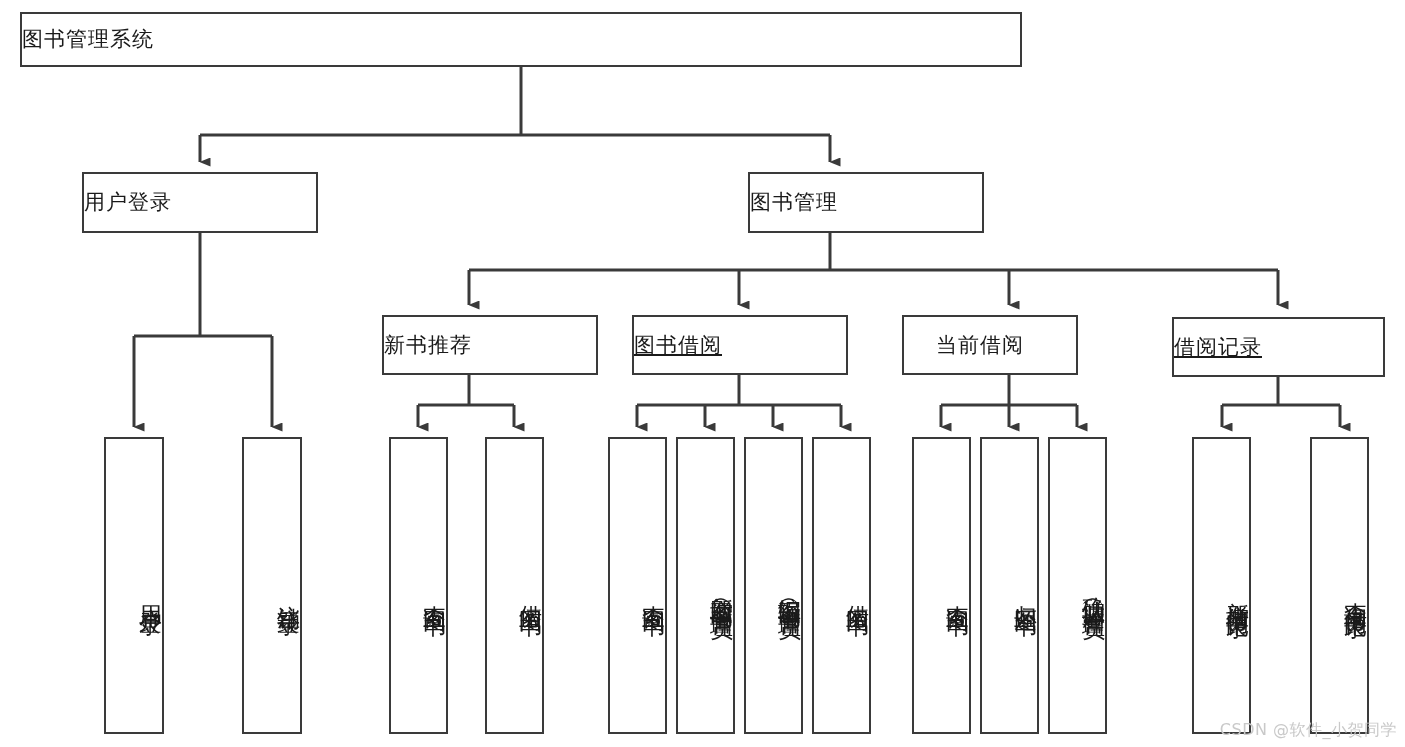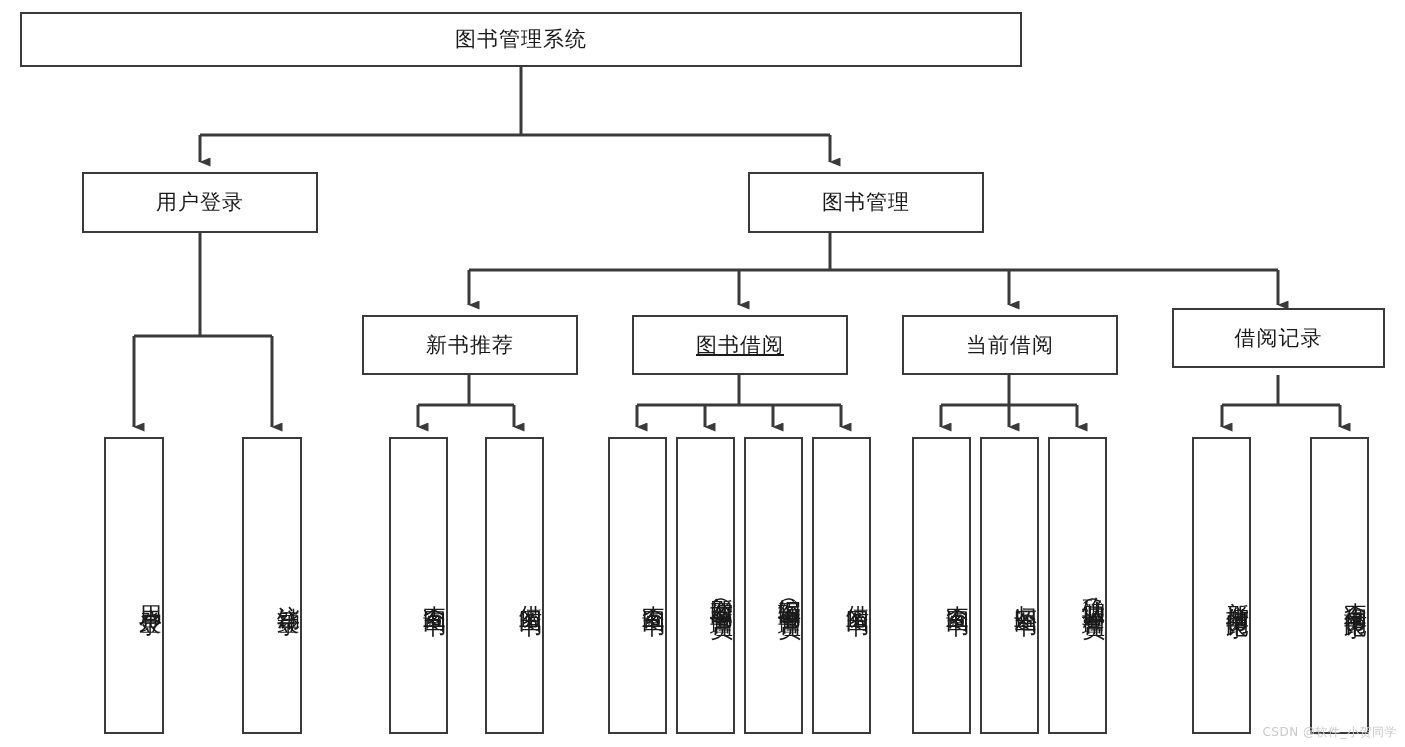--- a/index.html
+++ b/index.html
@@ -25,21 +25,21 @@
     width: 1405px;
     height: 747px;
   }
   .node {
     position: absolute;
     box-sizing: border-box;
     background: #ffffff;
     border: 2px solid #3a3a3a;
     display: flex;
     align-items: center;
-    justify-content: center;
+    justify-content: flex-start;
     color: #1a1a1a;
     letter-spacing: 1px;
   }
   .node-label {
     display: block;
     text-align: center;
     line-height: 1.18;
   }
   .node.horiz .node-label {
     font-size: 21px;
@@ -55,21 +55,21 @@
     writing-mode: vertical-rl;
     text-orientation: upright;
     font-size: 23px;
     letter-spacing: 3px;
     line-height: 1;
   }
   #watermark {
     position: absolute;
     right: 8px;
     bottom: 6px;
-    font-size: 12px;
+    font-size: 16px;
     color: #c9c9c9;
     letter-spacing: 0.5px;
     white-space: nowrap;
     pointer-events: none;
   }
 </style>
 </head>
 <body>
 
 <div id="diagram-root">
@@ -132,30 +132,30 @@
     <span class="node-label">图书管理系统</span>
   </div>
 
   <div class="node horiz" style="left:82px; top:172px; width:236px; height:61px;">
     <span class="node-label">用户登录</span>
   </div>
   <div class="node horiz" style="left:712px; top:172px; width:236px; height:61px;margin-left:36px;">
     <span class="node-label">图书管理</span>
   </div>
 
-  <div class="node horiz" style="left:362px; top:315px; width:216px; height:60px;">
+  <div class="node horiz" style="left:382px; top:315px; width:216px; height:60px;">
     <span class="node-label">新书推荐</span>
   </div>
   <div class="node horiz" style="left:632px; top:315px; width:216px; height:60px;text-decoration:underline;">
     <span class="node-label">图书借阅</span>
   </div>
-  <div class="node horiz" style="left:902px; top:315px; width:216px; height:60px;">
+  <div class="node horiz" style="left:902px; top:315px; width:176px; height:60px;padding-left:32px;">
     <span class="node-label">当前借阅</span>
   </div>
-  <div class="node horiz" style="left:1172px; top:308px; width:213px; height:60px;">
+  <div class="node horiz" style="left:1172px; top:317px; width:213px; height:60px;text-decoration:underline;">
     <span class="node-label">借阅记录</span>
   </div>
 
   <div class="node vert" style="left:104px; top:437px; width:60px; height:297px;">
     <span class="node-label">用户登录</span>
   </div>
   <div class="node vert" style="left:242px; top:437px; width:60px; height:297px;">
     <span class="node-label">注销登录</span>
   </div>
 

